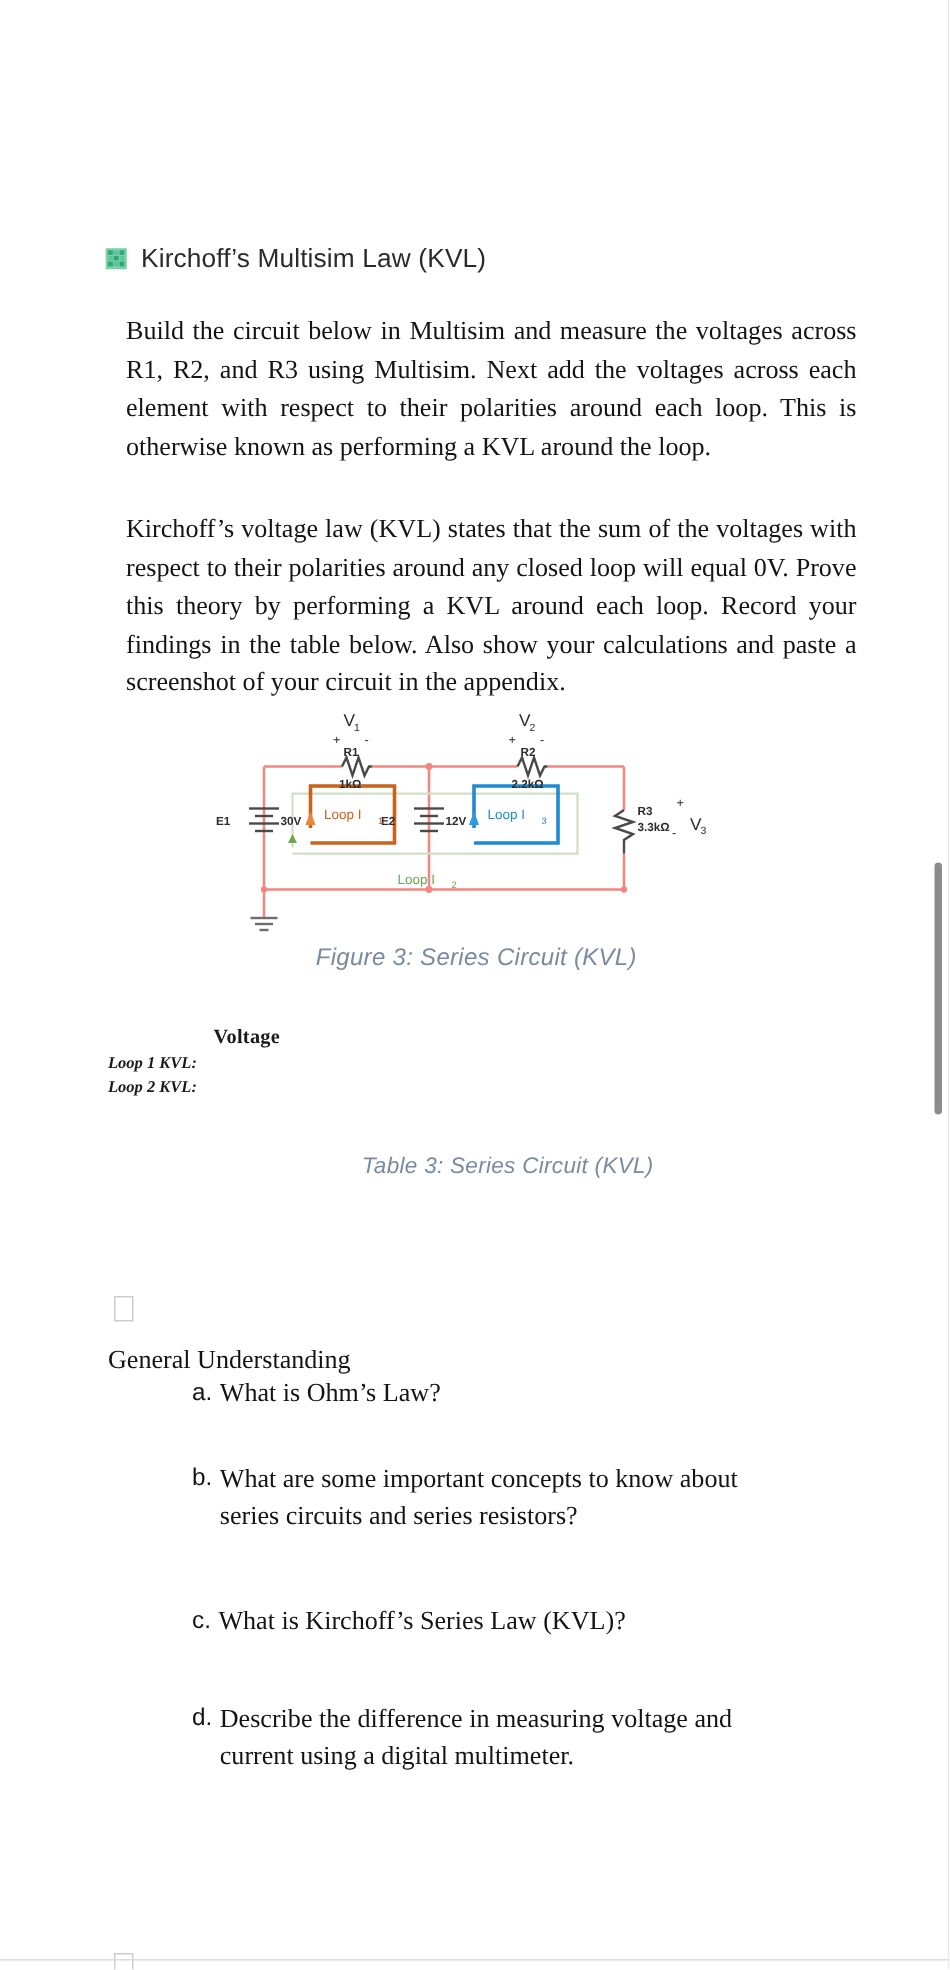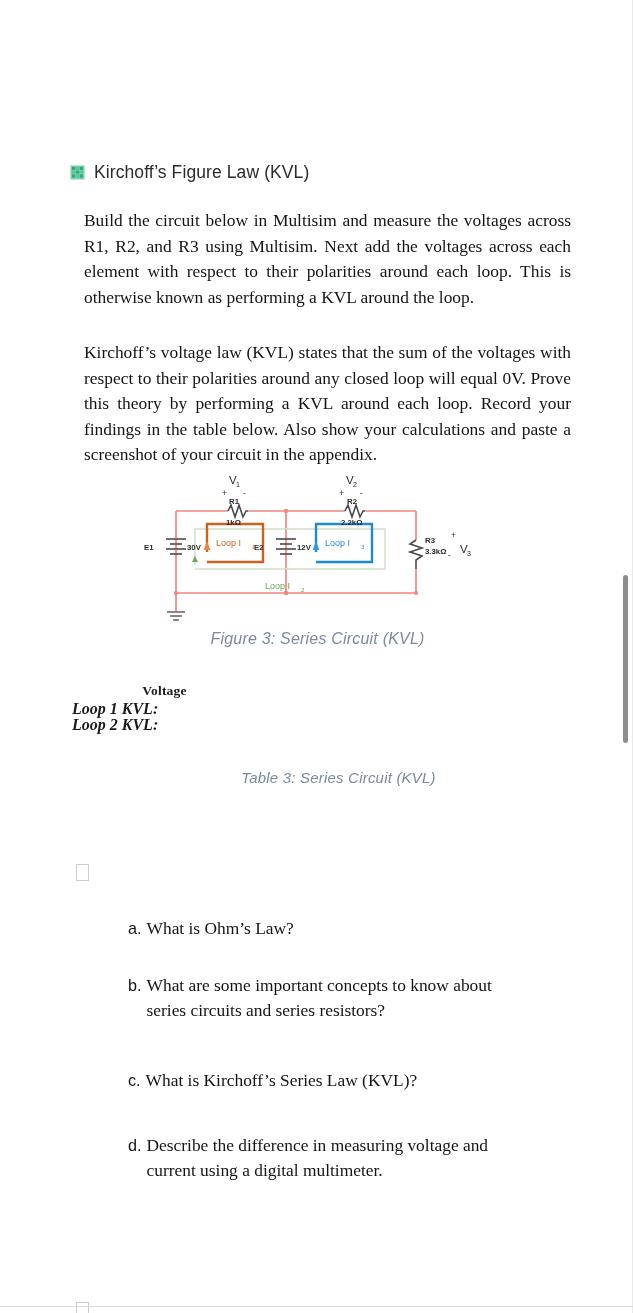--- a/index.html
+++ b/index.html
@@ -97,21 +97,21 @@
     font-weight: bold;
     font-size: 13.5px;
     text-align: center;
     width: 185px;
     margin: 0 0 2px 0;
     letter-spacing: 0.2px;
   }
   .tbl-row {
     font-weight: bold;
     font-style: italic;
-    font-size: 16px;
+    font-size: 11px;
     line-height: 16.2px;
     white-space: nowrap;
   }
 
   .tbl-caption {
     position: absolute;
     left: 4px;
     top: 769px;
     width: 633px;
     text-align: center;
@@ -211,21 +211,21 @@
       <rect x="2" y="2" width="3.6" height="3.2" fill="#2fa877"></rect>
       <rect x="6.2" y="2" width="3.6" height="3.2" fill="#59c79a"></rect>
       <rect x="10.4" y="2" width="3.4" height="3.2" fill="#2fa877"></rect>
       <rect x="2" y="6" width="3.6" height="3.2" fill="#59c79a"></rect>
       <rect x="6.2" y="6" width="3.6" height="3.2" fill="#2fa877"></rect>
       <rect x="10.4" y="6" width="3.4" height="3.2" fill="#59c79a"></rect>
       <rect x="2" y="10" width="3.6" height="3.4" fill="#2fa877"></rect>
       <rect x="6.2" y="10" width="3.6" height="3.4" fill="#59c79a"></rect>
       <rect x="10.4" y="10" width="3.4" height="3.4" fill="#2fa877"></rect>
     </svg>
-    <span class="heading-text">Kirchoff’s Figure Law (KVL)</span>
+    <span class="heading-text">Kirchoff’s Multisim Law (KVL)</span>
   </div>
 
   <div class="para" id="para1">Build the circuit below in Multisim and measure the voltages across R1, R2, and R3 using Multisim. Next add the voltages across each element with respect to their polarities around each loop. This is otherwise known as performing a KVL around the loop.</div>
   <div class="para" id="para2">Kirchoff’s voltage law (KVL) states that the sum of the voltages with respect to their polarities around any closed loop will equal 0V. Prove this theory by performing a KVL around each loop. Record your findings in the table below. Also show your calculations and paste a screenshot of your circuit in the appendix.</div>
 
   <div class="figure-wrap">
     <svg width="350" height="160" viewBox="0 0 350 160">
 
       <g stroke="#f3867f" stroke-width="1.7" fill="none">
 
@@ -356,20 +356,21 @@
     </div>
   </div>
 
   <div class="tbl-caption">
     <span class="inner">Table 3: Series Circuit (KVL)</span>
   </div>
 
   <div class="img-placeholder" id="ph-1"></div>
   <div class="img-placeholder" id="ph-2"></div>
 
+  <div class="gu-title">General Understanding</div>
 
   <div class="qitem" id="q-a">
     <span class="marker">a.</span>
     <span class="qtext">What is Ohm’s Law?</span>
   </div>
   <div class="qitem" id="q-b">
     <span class="marker">b.</span>
     <span class="qtext">What are some important concepts to know about series circuits and series resistors?</span>
   </div>
   <div class="qitem" id="q-c">

